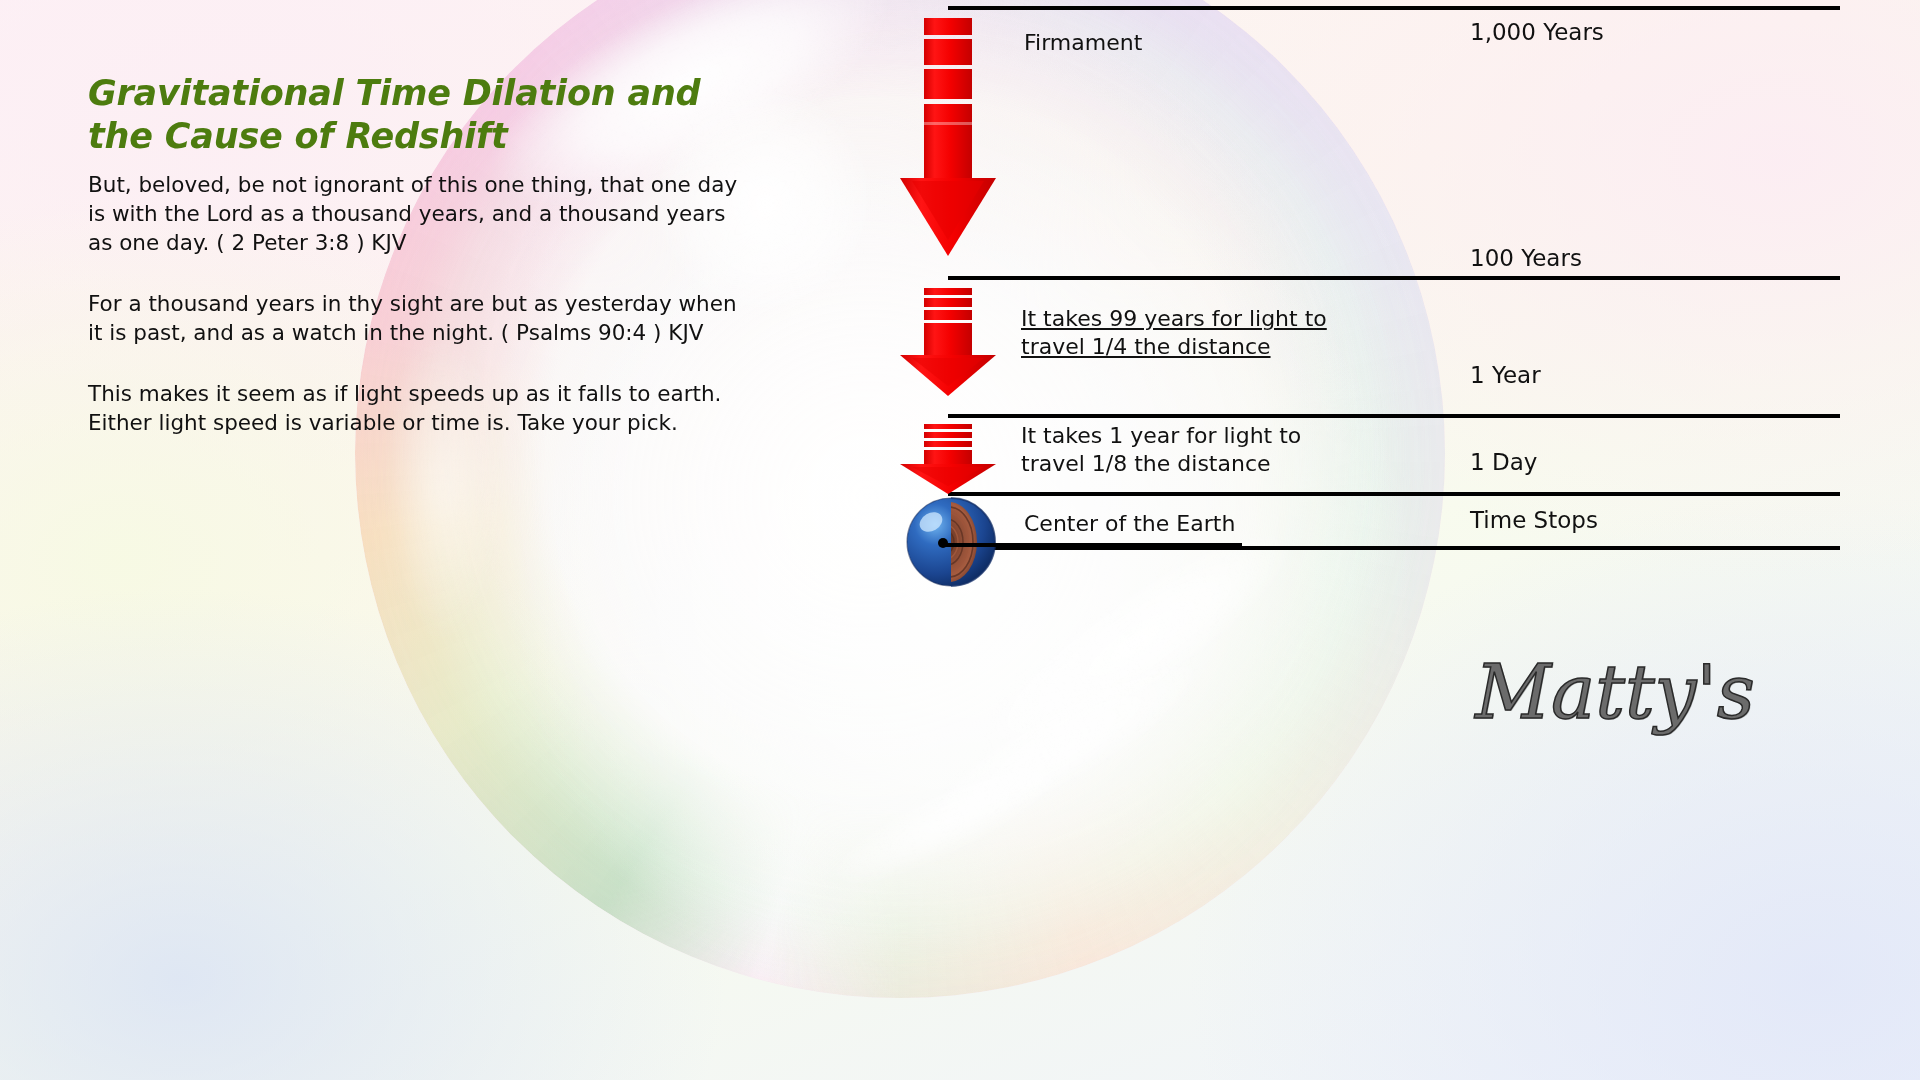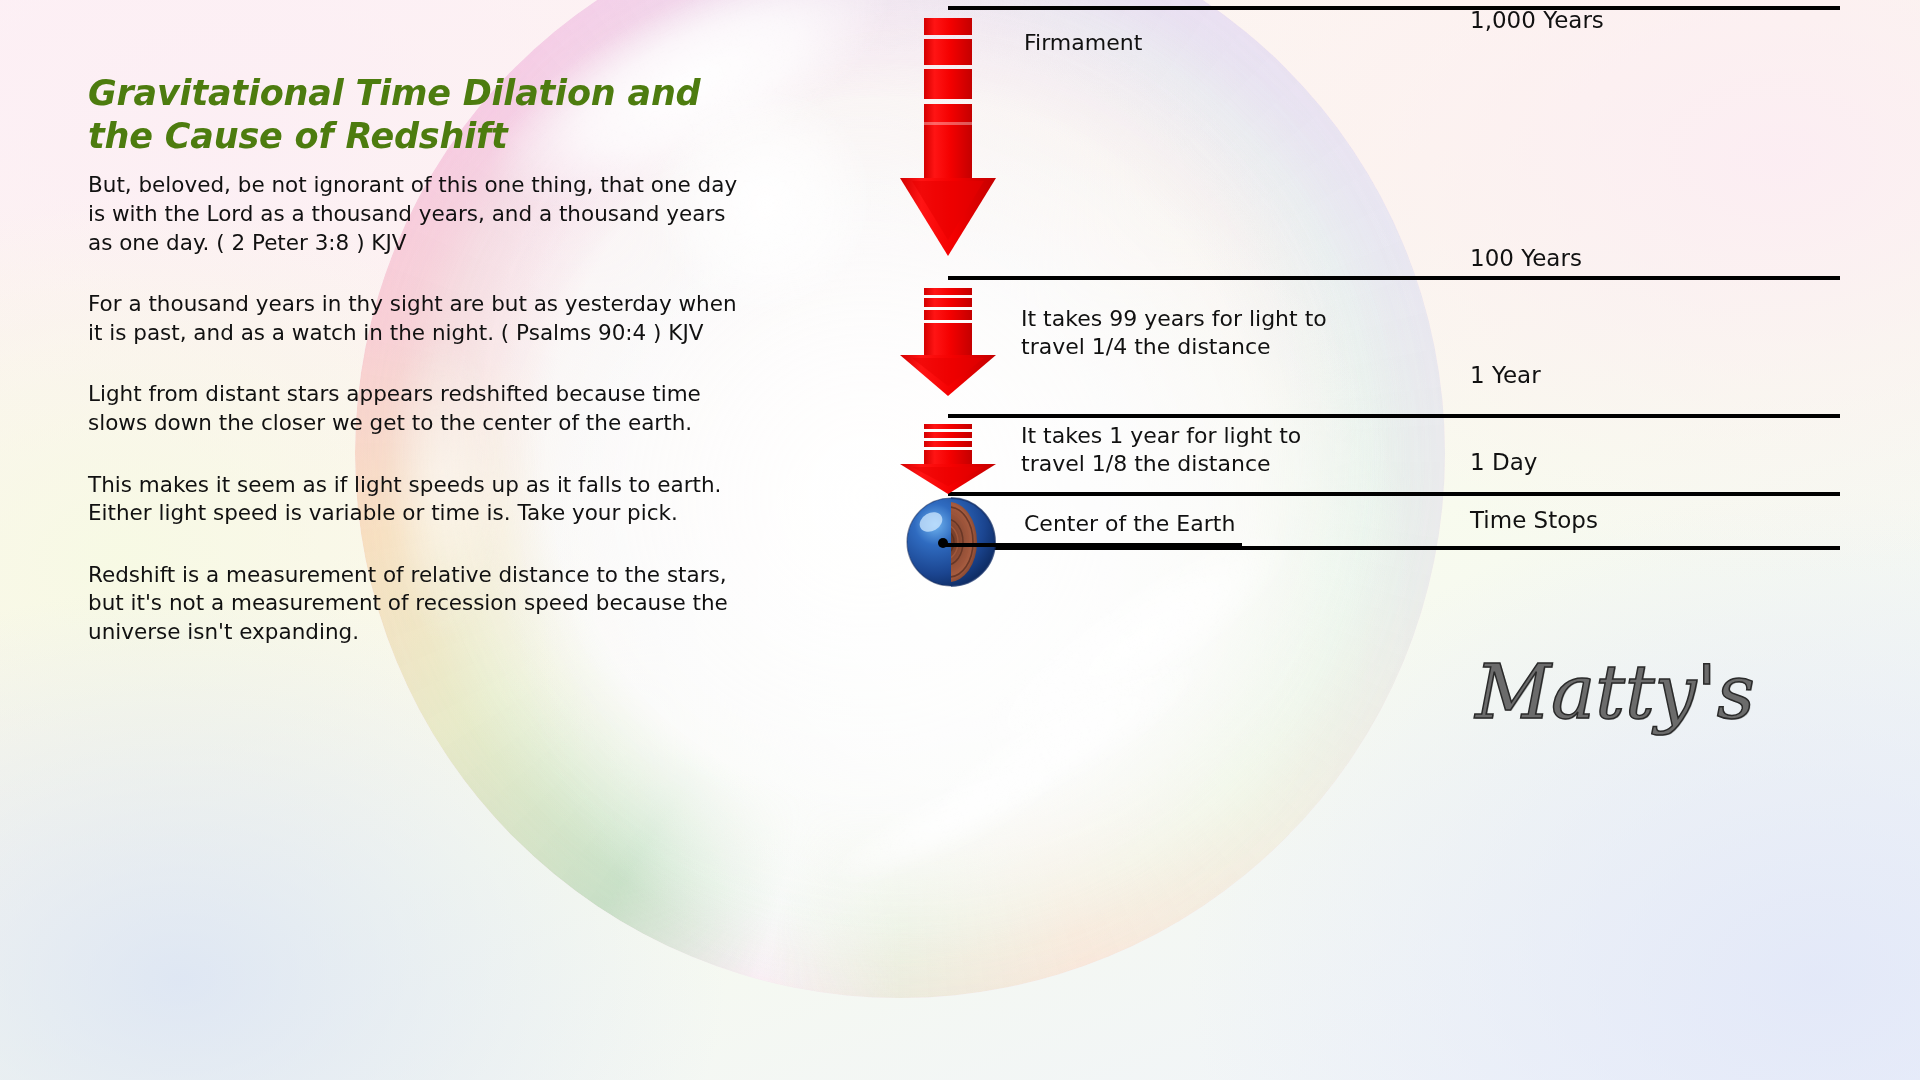--- a/index.html
+++ b/index.html
@@ -261,23 +261,21 @@
     <div class="spec-left"></div>
     <div class="spec-br1"></div>
     <div class="spec-br2"></div>
     <div class="spec-br3"></div>
   </div>
 
   <div class="left-col">
     <h1 class="title">Gravitational Time Dilation and the Cause of Redshift</h1>
     <p class="para">But, beloved, be not ignorant of this one thing, that one day is with the Lord as a thousand years, and a thousand years as one day. ( 2 Peter 3:8 ) KJV</p>
     <p class="para">For a thousand years in thy sight are but as yesterday when it is past, and as a watch in the night. ( Psalms 90:4 ) KJV</p>
-    <p class="para">Light from distant stars appears redshifted because time slows down the closer we get to the center of the earth.</p>
     <p class="para">This makes it seem as if light speeds up as it falls to earth. Either light speed is variable or time is. Take your pick.</p>
-    <p class="para">Redshift is a measurement of relative distance to the stars, but it's not a measurement of recession speed because the universe isn't expanding.</p>
   </div>
 
   <div class="diagram">
 
     <div class="rule" style="left:948px;  top:6px;   width:892px;"></div>
     <div class="rule" style="left:948px;  top:276px; width:892px;"></div>
     <div class="rule" style="left:948px;  top:414px; width:892px;"></div>
     <div class="rule" style="left:948px;  top:492px; width:892px;"></div>
     <div class="rule" style="left:948px;  top:546px; width:892px;"></div>
 
@@ -379,27 +377,27 @@
         <path d="M46,2 A44,44 0 0 1 46,90" fill="none" stroke="#16387a" stroke-width="2" opacity="0.6"></path>
 
         <circle cx="46" cy="46" r="44" fill="none" stroke="#0b2050" stroke-width="1.2" opacity="0.5"></circle>
       </svg>
     </div>
 
     <div class="pointer-line" style="left:942px; top:543px; width:300px;"></div>
     <div style="position:absolute;left:938px;top:538px;width:10px;height:10px;border-radius:50%;background:#000;"></div>
 
     <div class="layer-label" style="left:1024px; top:29px;">Firmament</div>
-    <div class="layer-label" style="left:1021px; top:305px;">It takes 99 years for light to
+    <div class="layer-label" style="left:1021px; top:305px;text-decoration:underline;">It takes 99 years for light to
 travel 1/4 the distance</div>
     <div class="layer-label" style="left:1021px; top:422px;">It takes 1 year for light to
 travel 1/8 the distance</div>
     <div class="layer-label" style="left:1024px; top:510px;">Center of the Earth</div>
 
-    <div class="time-label" style="left:1470px; top:7px;">1,000 Years</div>
+    <div class="time-label" style="left:1470px; top:19px;">1,000 Years</div>
     <div class="time-label" style="left:1470px; top:245px;">100 Years</div>
     <div class="time-label" style="left:1470px; top:362px;">1 Year</div>
     <div class="time-label" style="left:1470px; top:449px;">1 Day</div>
     <div class="time-label" style="left:1470px; top:507px;">Time Stops</div>
 
   </div>
 
   <div class="logo">
     <span class="logo-line1">Matty's</span>
   </div>

